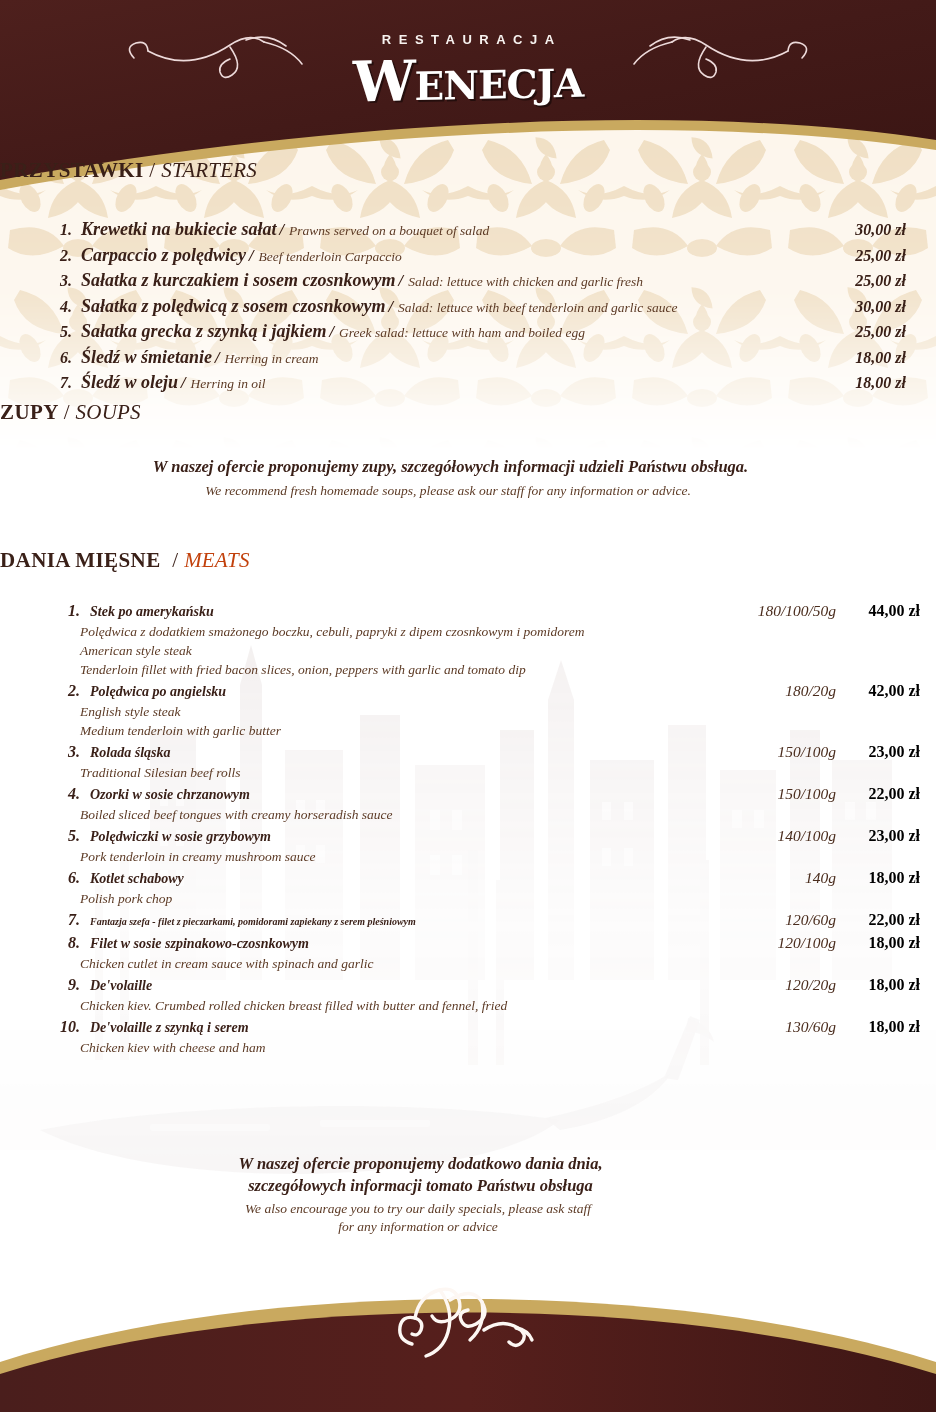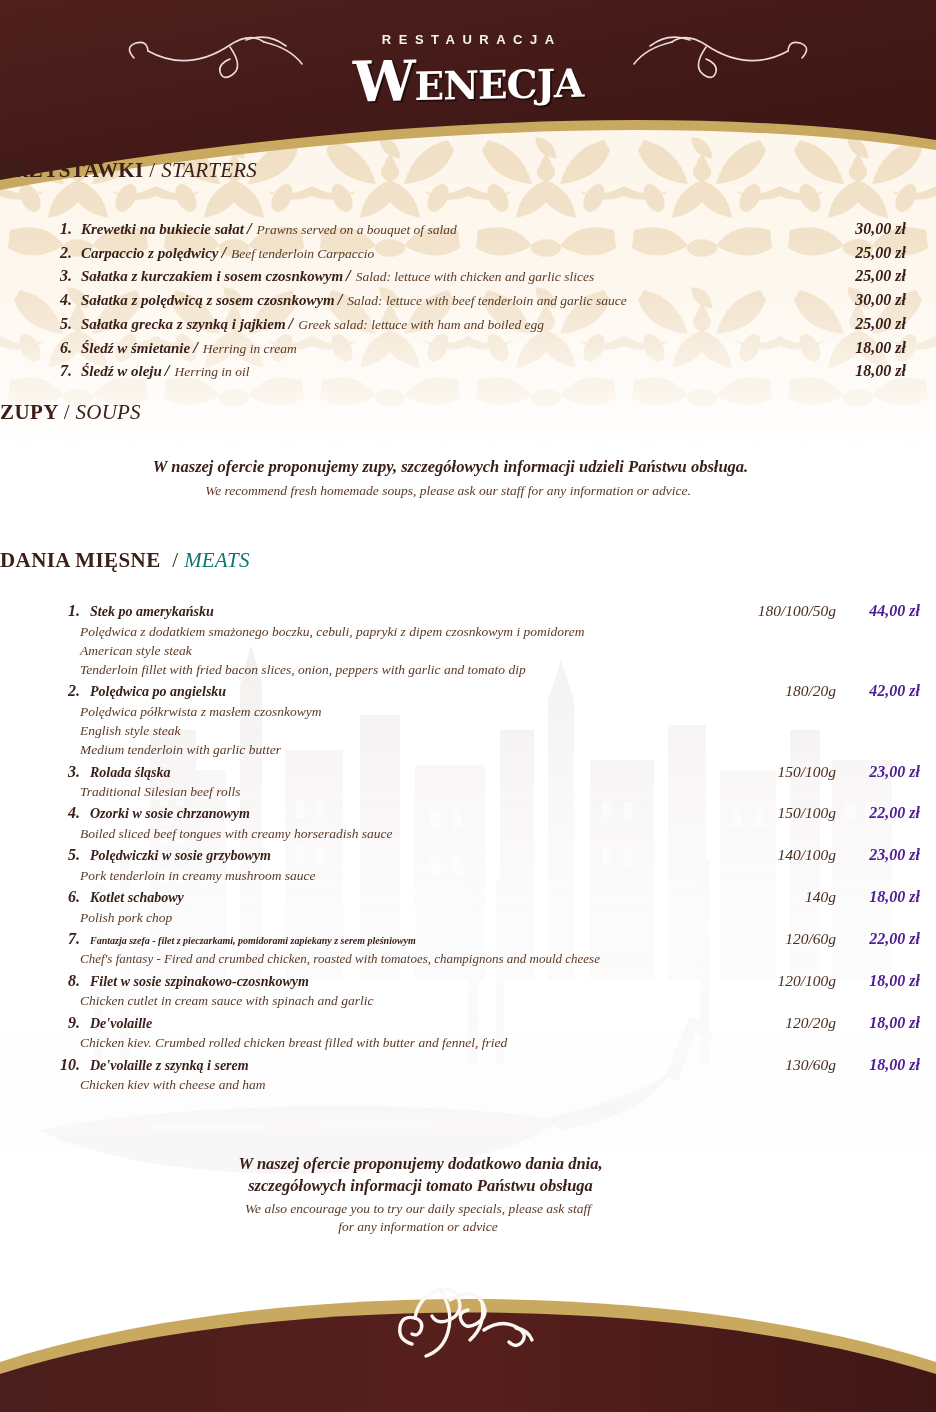--- a/index.html
+++ b/index.html
@@ -132,21 +132,21 @@
     padding-right: 9px;
     flex: none;
     font-weight: 700;
     font-style: italic;
     font-size: 16px;
     color: #3a2018;
   }
   .pl {
     font-weight: 700;
     font-style: italic;
-    font-size: 15px;
+    font-size: 18px;
     color: #3a2018;
     white-space: nowrap;
   }
   .sep {
     font-weight: 700;
     font-style: italic;
     font-size: 16.5px;
     color: #3a2018;
     padding: 0 5px 0 3px;
   }
@@ -216,23 +216,22 @@
     font-style: italic;
     font-size: 15.5px;
     color: #4a2c1d;
     white-space: nowrap;
   }
   .m-price {
     flex: none;
     width: 84px;
     text-align: right;
     font-weight: 700;
-    font-style: italic;
     font-size: 16px;
-    color: #4c1d95;
+    color: #000000;
     white-space: nowrap;
   }
   .m-desc {
     margin-left: 38px;
     font-style: italic;
     font-size: 13.5px;
     color: #5c3a25;
     line-height: 1.42;
   }
 </style>
@@ -430,21 +429,21 @@
           <span class="pl">Carpaccio z polędwicy</span>
           <span class="sep">/</span>
           <span class="en">Beef tenderloin Carpaccio</span>
           <span class="spacer"></span>
           <span class="price">25,00 zł</span>
         </li>
         <li class="row">
           <span class="num">3.</span>
           <span class="pl">Sałatka z kurczakiem i sosem czosnkowym</span>
           <span class="sep">/</span>
-          <span class="en">Salad: lettuce with chicken and garlic slices</span>
+          <span class="en">Salad: lettuce with chicken and garlic fresh</span>
           <span class="spacer"></span>
           <span class="price">25,00 zł</span>
         </li>
         <li class="row">
           <span class="num">4.</span>
           <span class="pl">Sałatka z polędwicą z sosem czosnkowym</span>
           <span class="sep">/</span>
           <span class="en">Salad: lettuce with beef tenderloin and garlic sauce</span>
           <span class="spacer"></span>
           <span class="price">30,00 zł</span>
@@ -483,21 +482,21 @@
         <span class="en" style="font-size:21px; color:#3a2018;">SOUPS</span>
       </div>
       <div class="note-pl">W naszej ofercie proponujemy zupy, szczegółowych informacji udzieli Państwu obsługa.</div>
       <div class="note-en" style="margin-top:4px;">We recommend fresh homemade soups, please ask our staff for any information or advice.</div>
     </div>
 
     <div style="position:absolute; left:0; top:548px; width:936px;">
       <div class="section-title" style="margin-bottom:28px;">
         <span>DANIA MIĘSNE</span>
         <span style="font-weight:400; padding-left:6px;">/</span>
-        <span class="en" style="font-size:21px; color:#0f766e;">MEATS</span>
+        <span class="en" style="font-size:21px; color:#c2410c;">MEATS</span>
       </div>
 
       <ul class="meats" style="padding:0 16px 0 42px;">
 
         <li style="margin-bottom:2px;">
           <div class="m-head">
             <span class="m-num">1.</span>
             <span class="m-name">Stek po amerykańsku</span>
             <span class="spacer"></span>
             <span class="m-weight">180/100/50g</span>
@@ -509,21 +508,20 @@
         </li>
 
         <li style="margin-bottom:2px;">
           <div class="m-head">
             <span class="m-num">2.</span>
             <span class="m-name">Polędwica po angielsku</span>
             <span class="spacer"></span>
             <span class="m-weight">180/20g</span>
             <span class="m-price">42,00 zł</span>
           </div>
-          <div class="m-desc">Polędwica półkrwista z masłem czosnkowym</div>
           <div class="m-desc">English style steak</div>
           <div class="m-desc">Medium tenderloin with garlic butter</div>
         </li>
 
         <li style="margin-bottom:2px;">
           <div class="m-head">
             <span class="m-num">3.</span>
             <span class="m-name">Rolada śląska</span>
             <span class="spacer"></span>
             <span class="m-weight">150/100g</span>
@@ -566,21 +564,20 @@
         </li>
 
         <li style="margin-bottom:2px;">
           <div class="m-head">
             <span class="m-num">7.</span>
             <span class="m-name" style="font-size:10px;">Fantazja szefa - filet z pieczarkami, pomidorami zapiekany z serem pleśniowym</span>
             <span class="spacer"></span>
             <span class="m-weight">120/60g</span>
             <span class="m-price">22,00 zł</span>
           </div>
-          <div class="m-desc" style="font-size:13px;">Chef's fantasy - Fired and crumbed chicken, roasted  with tomatoes, champignons and mould cheese</div>
         </li>
 
         <li style="margin-bottom:2px;">
           <div class="m-head">
             <span class="m-num">8.</span>
             <span class="m-name">Filet w sosie szpinakowo-czosnkowym</span>
             <span class="spacer"></span>
             <span class="m-weight">120/100g</span>
             <span class="m-price">18,00 zł</span>
           </div>

